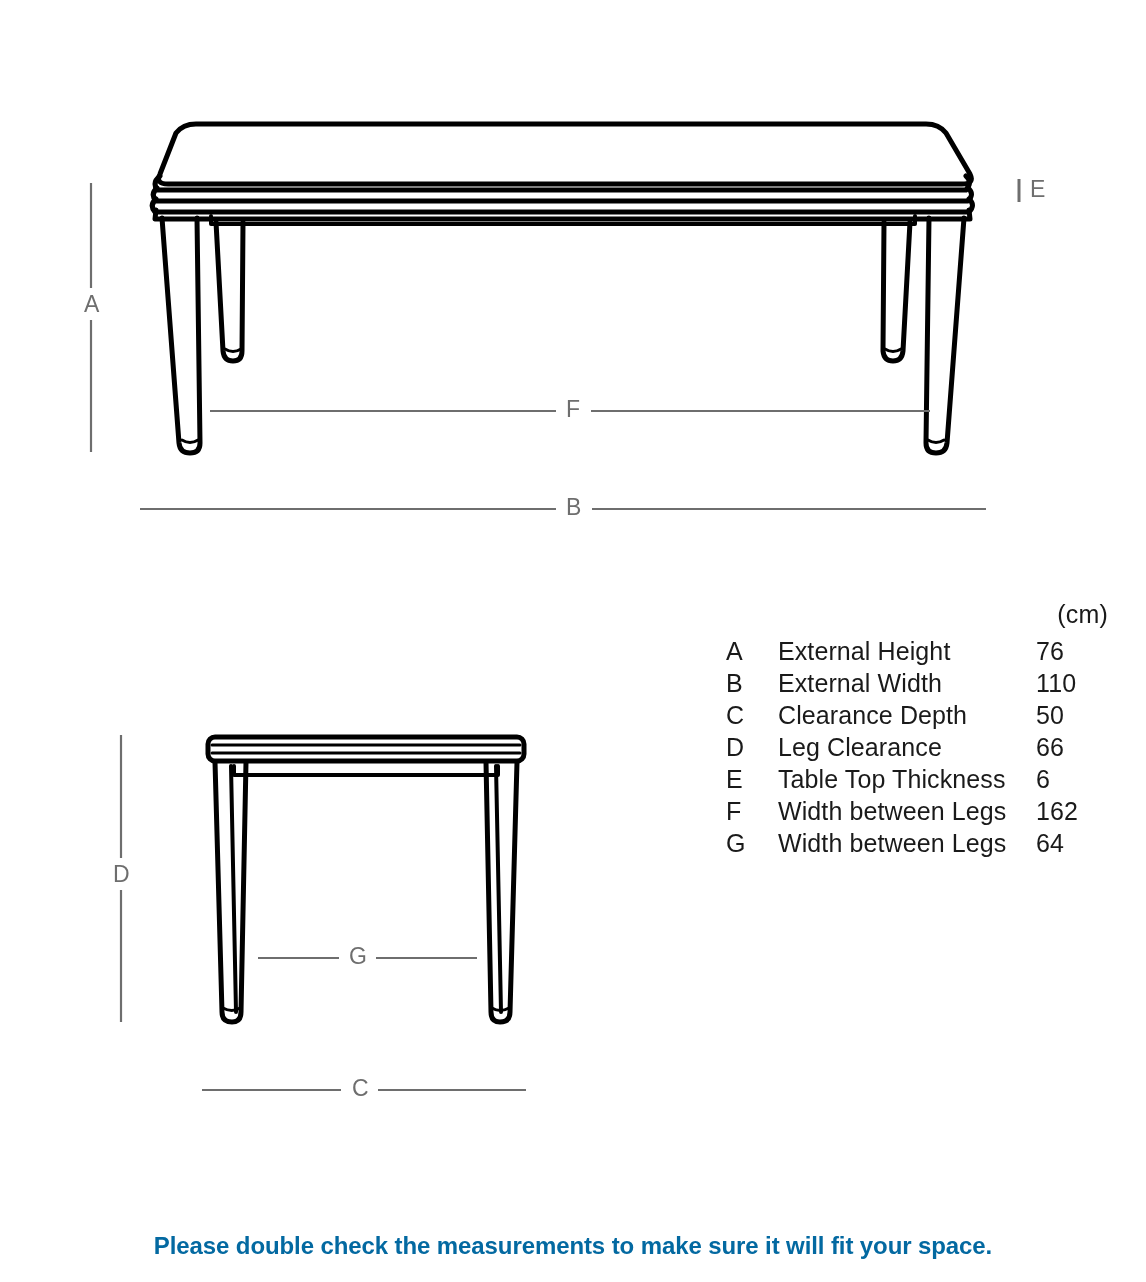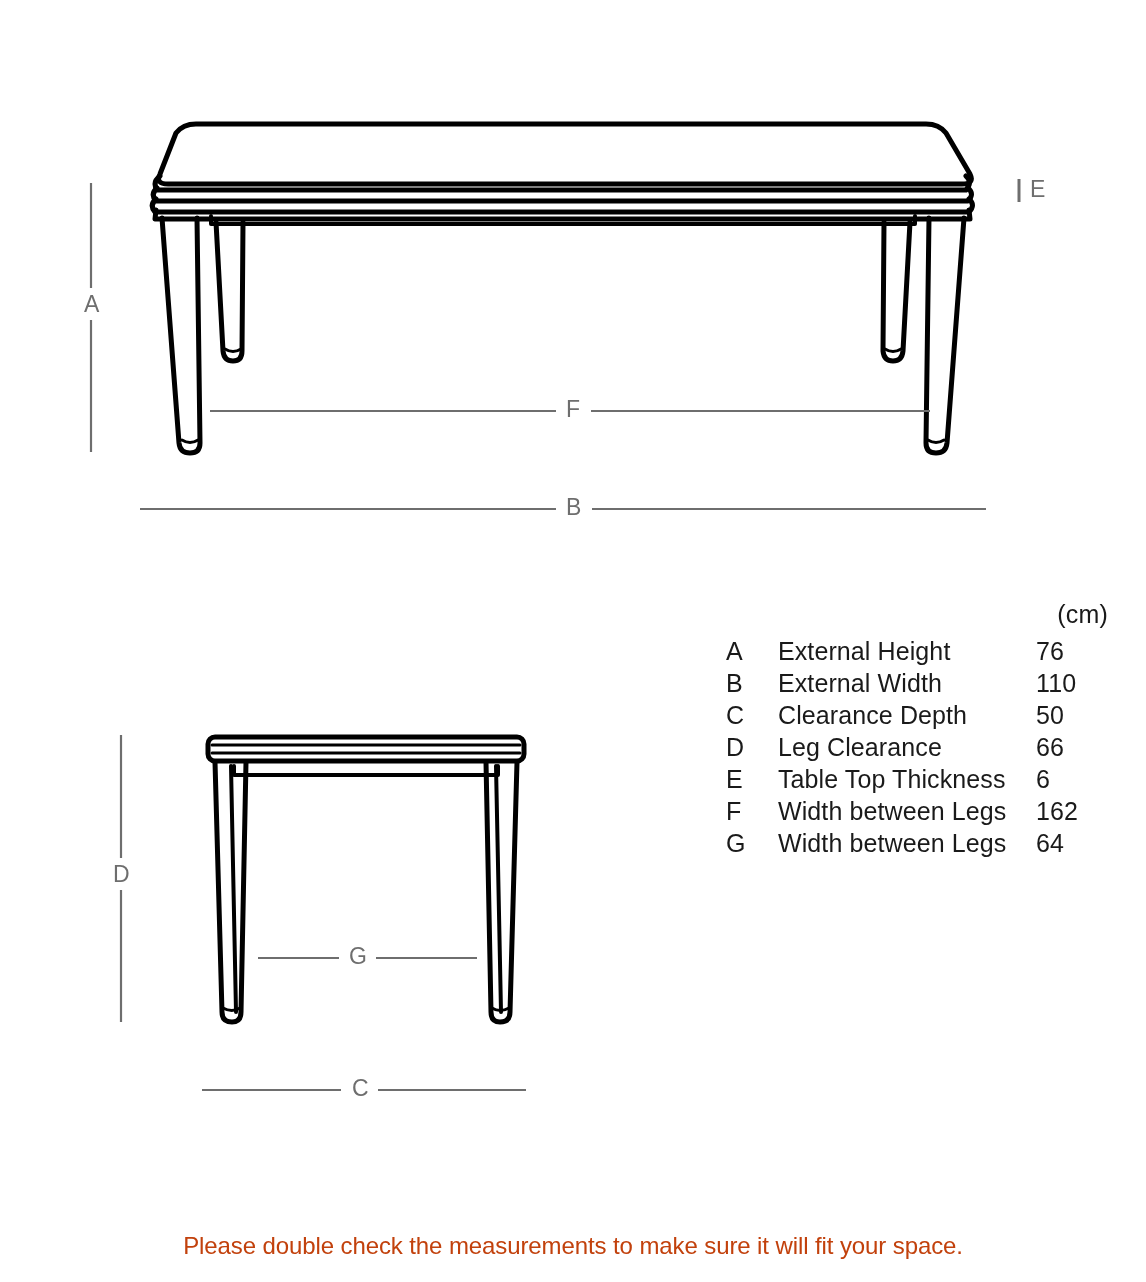--- a/index.html
+++ b/index.html
@@ -55,22 +55,22 @@
     padding-right:4px;
   }
 
   
   #footer-note{
     position:absolute;
     left:0;right:0;
     top:1232px;
     text-align:center;
     font-size:24px;
-    font-weight:400;
-    color:#c2410c;
+    font-weight:700;
+    color:#0369a1;
     letter-spacing:-.1px;
   }
 </style>
 </head>
 <body>
 
 <div id="stage">
 
   
   <svg width="1146" height="1282" viewBox="0 0 1146 1282" shape-rendering="geometricPrecision">

